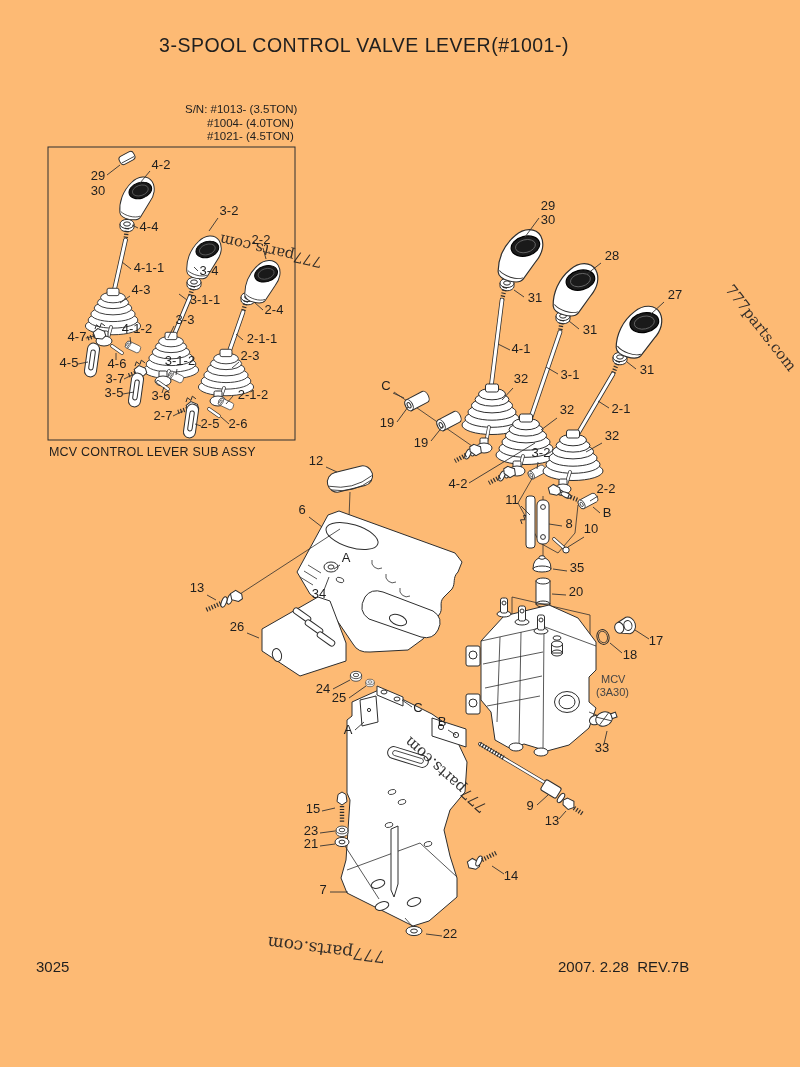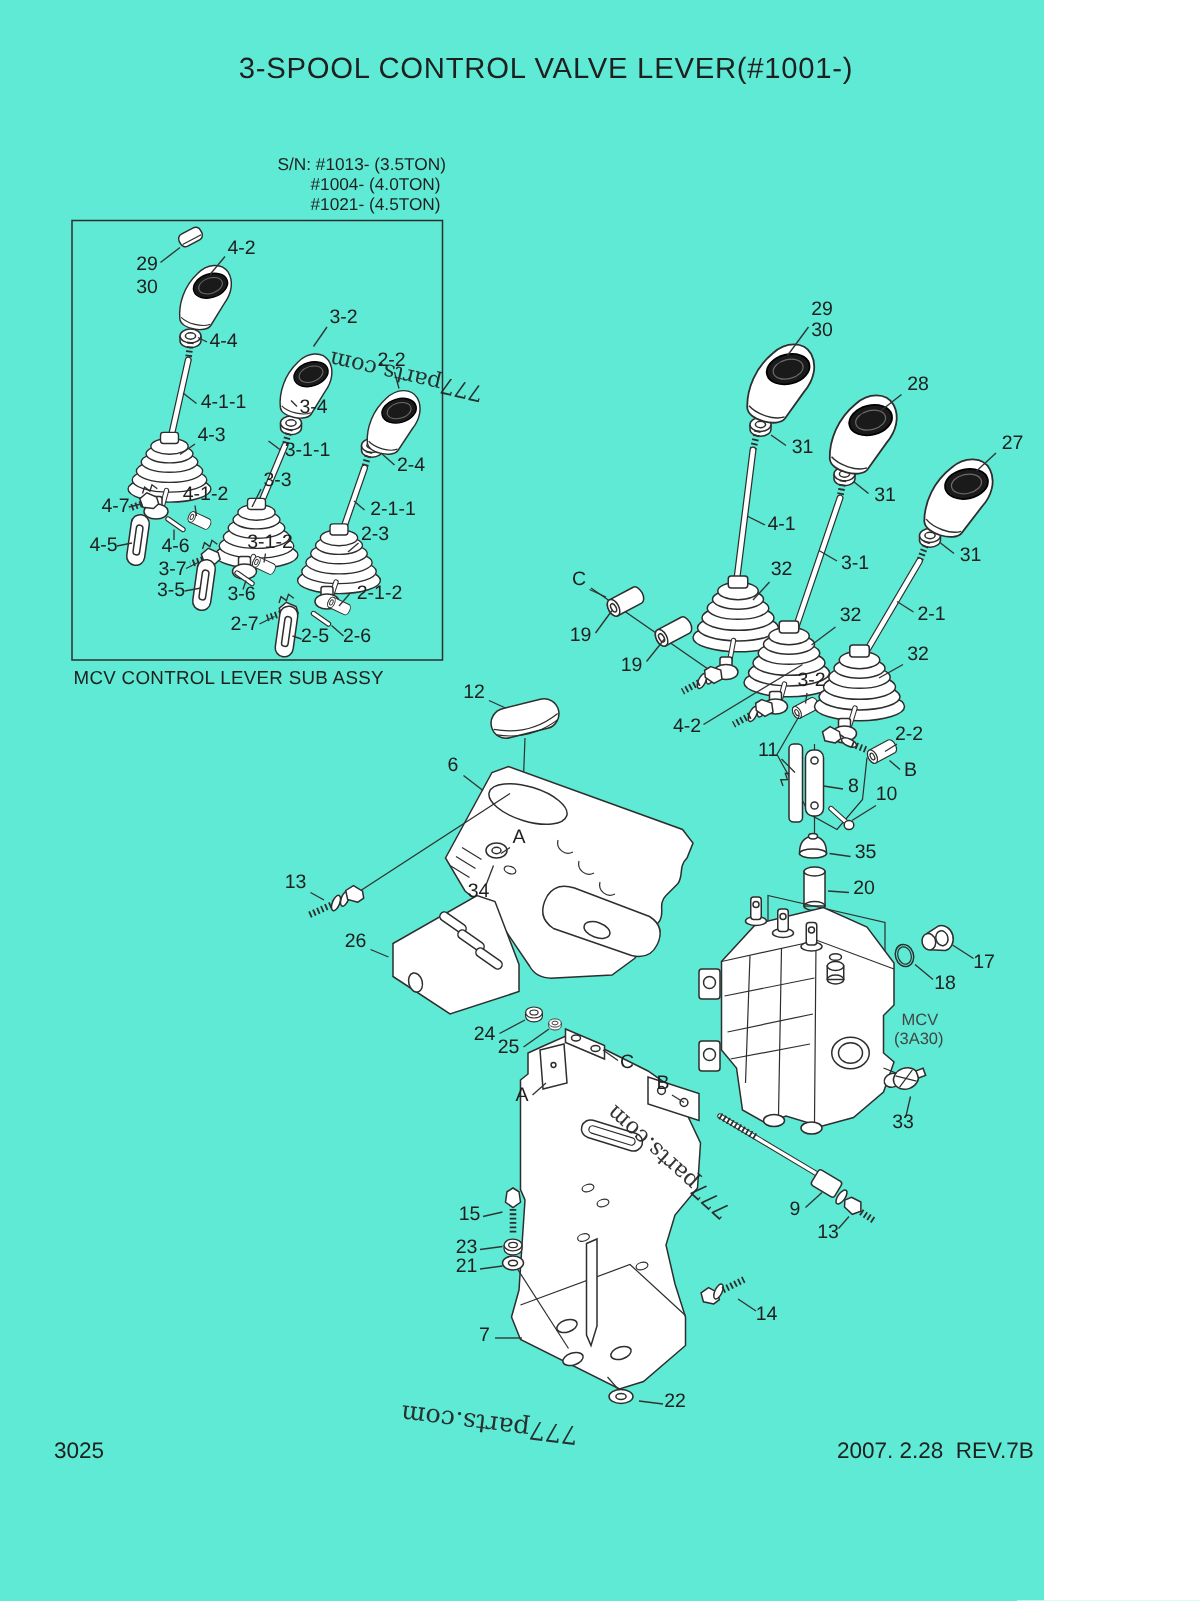--- a/index.html
+++ b/index.html
@@ -1,16 +1,16 @@
 <!DOCTYPE html>
 <html><head>
 <meta charset="utf-8">
 <style>
   html,body{margin:0;padding:0;background:#fff;}
-  .stage{position:relative;width:696px;height:1067px;background:#5eead4;overflow:hidden;}
+  .stage{position:relative;width:800px;height:1067px;background:#fdba74;overflow:hidden;}
   svg{display:block;}
   svg *{vector-effect:none;}
   path,line,rect,ellipse,circle,polygon,polyline{stroke:#2e2e2e;fill:none;stroke-width:1;}
   .w{fill:#ffffff;}
   .pad{fill:#1a1a1a;stroke:#000;}
   .padin{fill:none;stroke:#6b6b6b;stroke-width:.7;}
   .rodO{stroke:#2e2e2e;stroke-width:4.6;stroke-linecap:round;fill:none;}
   .rodI{stroke:#ffffff;stroke-width:3;stroke-linecap:round;fill:none;}
   .pinO{stroke:#2e2e2e;stroke-width:3.6;stroke-linecap:round;}
   .pinI{stroke:#ffffff;stroke-width:2.2;stroke-linecap:round;}

